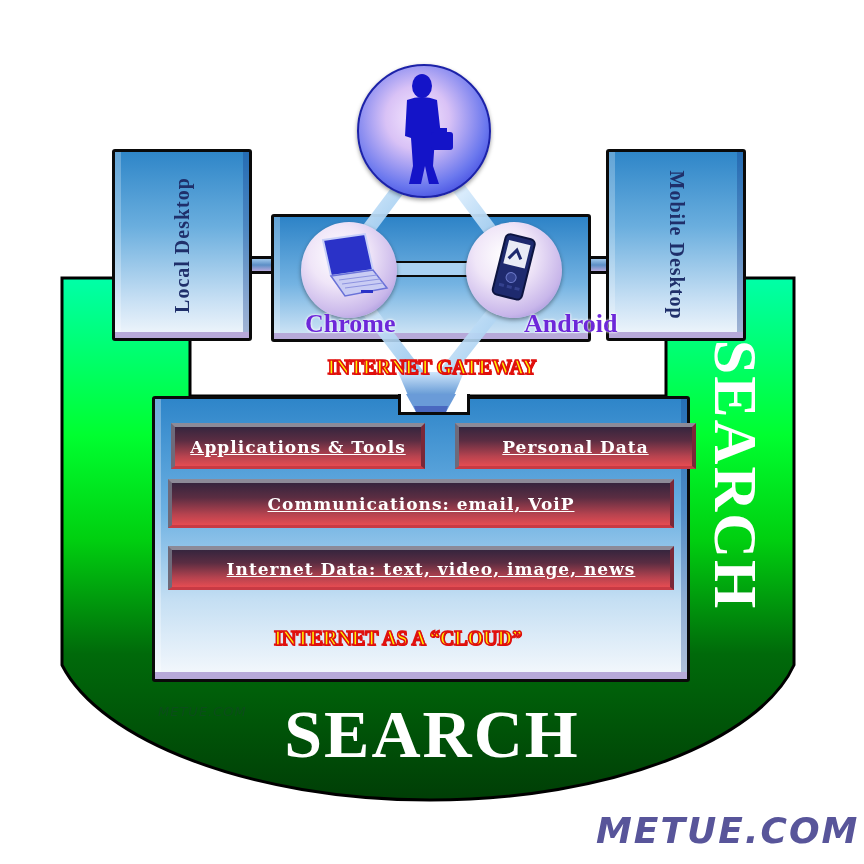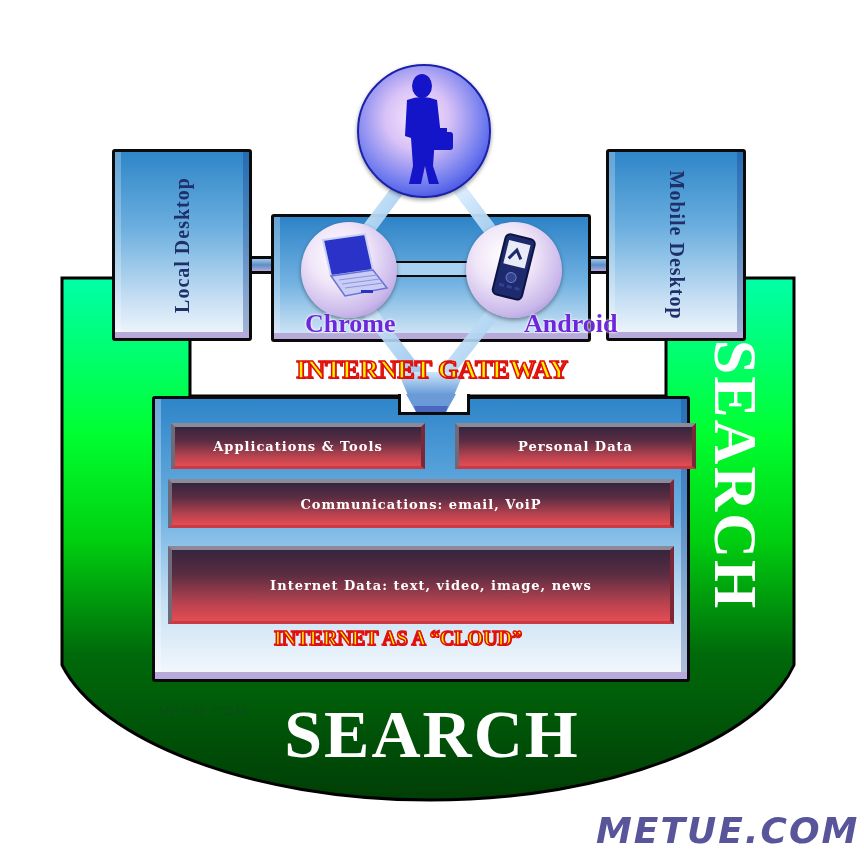--- a/index.html
+++ b/index.html
@@ -62,47 +62,47 @@
 
   .dev-label {
     position:absolute; font-family:"Liberation Serif", serif; font-weight:bold; font-size:26px;
     color:#6d28d9; text-shadow:0 0 3px #ffffff, 0 0 2px #ffffff; white-space:nowrap;
   }
   #chrome-label { left:305px; top:309px; }
   #android-label { left:478px; top:309px;margin-left:46px; }
 
   .gateway-title {
     position:absolute; font-family:"Liberation Serif", serif; font-weight:bold; color:#fff200;
-    font-size:26px; letter-spacing:0px; white-space:nowrap; line-height:1;
+    font-size:20px; letter-spacing:0px; white-space:nowrap; line-height:1;
     -webkit-text-stroke:1.5px #e0100e; text-shadow: 0 0 1px #d00, 1px 1px 0 #d00;
   }
   #gateway-label { left:0; width:864px; top:357px; text-align:center; }
 
   #cloud-panel {
     position:absolute; left:152px; top:396px; width:532px; height:280px;
     border:3px solid #0a0a0a; border-radius:3px;
     background:linear-gradient(180deg,#2e85c9 0%,#6cb0e2 40%,#c5dff3 72%,#f6f9fd 100%);
     box-shadow: inset 0 -7px 0 #b7a9d9, inset 6px 0 0 rgba(255,255,255,0.3), inset -6px 0 0 rgba(20,60,140,0.3);
   }
   #notch {
     position:absolute; left:398px; top:394px; width:66px; height:18px; background:#ffffff;
     border-left:3px solid #0a0a0a; border-right:3px solid #0a0a0a; border-bottom:3px solid #0a0a0a;
   }
 
   .block {
     position:absolute; color:#ffffff; font-family:"DejaVu Serif", serif; font-weight:bold;
-    font-size:13px; letter-spacing:1px; display:flex; align-items:center; justify-content:center;
+    font-size:17px; letter-spacing:1px; display:flex; align-items:center; justify-content:center;
     background:linear-gradient(180deg,#36253e 0%,#5b2d42 35%,#b7434f 75%,#e54c52 100%);
     border-top:4px solid #8c8a98; border-left:4px solid #6e6a7a; border-right:4px solid #7a2838;
-    border-bottom:3px solid #c83a44; box-sizing:border-box;
+    border-bottom:3px solid #c83a44; box-sizing:border-box;text-decoration:underline;
   }
   #block-apps { left:171px; top:423px; width:254px; height:46px; }
   #block-personal { left:455px; top:423px; width:241px; height:46px; }
   #block-comm { left:168px; top:479px; width:506px; height:49px; }
-  #block-data { left:168px; top:546px; width:506px; height:78px; padding-left:20px; }
+  #block-data { left:168px; top:546px; width:506px; height:44px; padding-left:20px; }
 
   #cloud-label { left:0; width:796px; top:628px; text-align:center; font-size:20px; }
 
   #watermark-small {
     position:absolute; left:158px; top:704px; font-family:"DejaVu Sans", sans-serif; font-style:italic;
     font-size:13px; color:#0b4d1a; letter-spacing:1px;
   }
   #watermark-big {
     position:absolute; left:596px; top:813px; font-family:"DejaVu Sans", sans-serif; font-style:italic;
     font-weight:bold; font-size:36px; color:#58559a; letter-spacing:2px; line-height:1;

